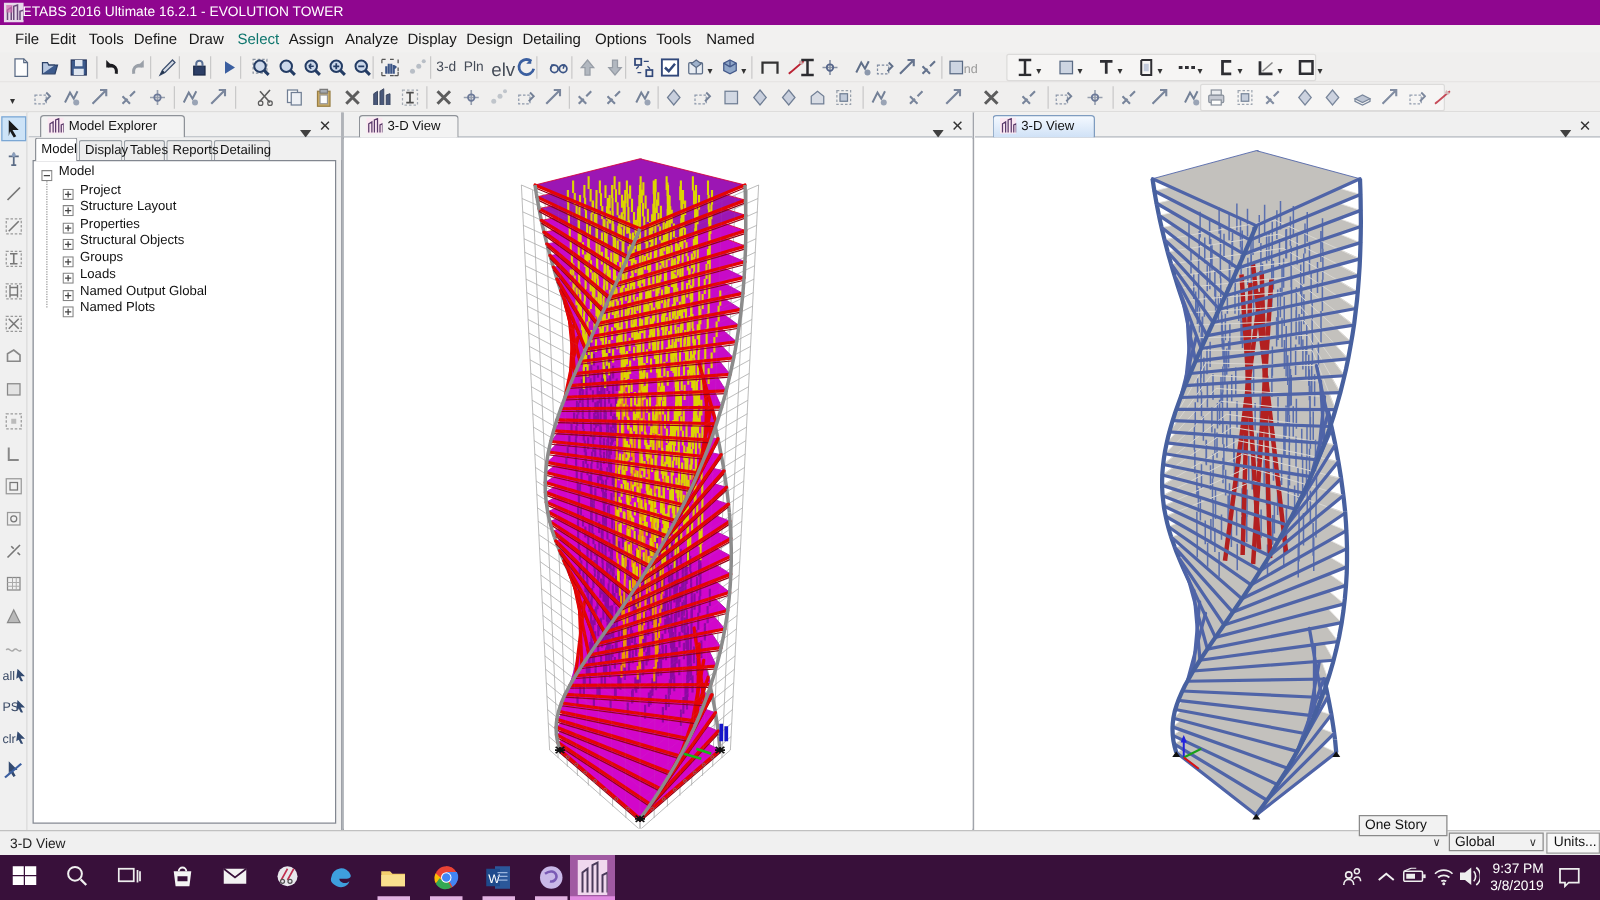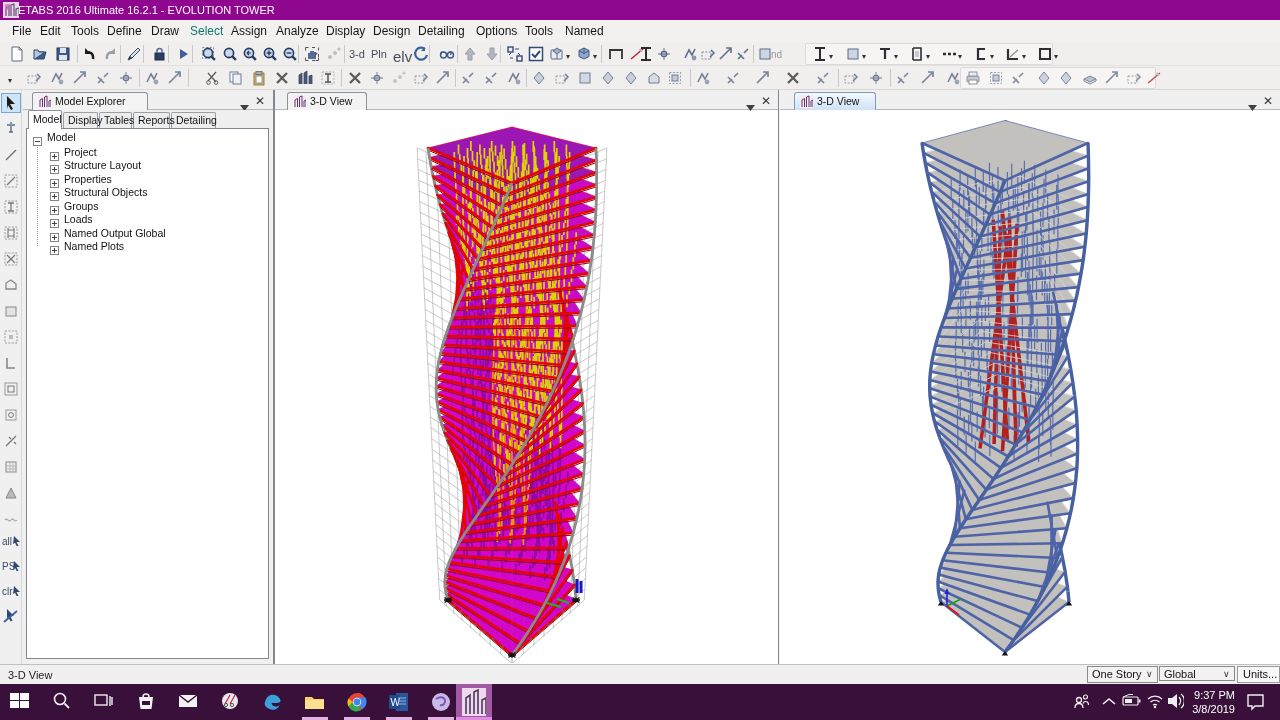--- a/index.html
+++ b/index.html
@@ -837,21 +837,21 @@
       </g>
       <g stroke-width="1.6" fill="none">
         <path d="M167 495V479" stroke="#2222dd"></path>
         <path d="M167 495l14 -7" stroke="#18a018"></path>
         <path d="M167 495l12 9" stroke="#dd1111"></path>
       </g>
       <path d="M167 477l-2.5 6h5Z" fill="#2222dd"></path>
     </svg></div>
 <div class="ab" style="left:0;top:664px;width:1280px;height:20px;background:#f0f0f0;border-top:1px solid #c0c0c0"></div>
 <div class="ab" style="left:8px;top:669px;font-size:11px;color:#222">3-D View</div>
-<div class="ab" style="left:1087px;top:666px;width:71px;height:17px;background:#f2f2f2;border:1px solid #8a8a8a;font-size:11px;color:#111;padding:1px 4px">One Story</div>
+<div class="ab" style="left:1087px;top:652px;width:71px;height:17px;background:#f2f2f2;border:1px solid #8a8a8a;font-size:11px;color:#111;padding:1px 4px">One Story</div>
 <div class="ab" style="left:1146px;top:669px;font-size:9px;color:#333">∨</div>
 <div class="ab" style="left:1159px;top:666px;width:76px;height:15px;background:#f2f2f2;border:1px solid #8a8a8a;font-size:11px;color:#111;padding:1px 4px">Global</div>
 <div class="ab" style="left:1223px;top:669px;font-size:9px;color:#333">∨</div>
 <div class="ab" style="left:1237px;top:666px;width:43px;height:17px;background:#f8f8f8;border:1px solid #9a9a9a;font-size:11px;color:#111;padding:1px 5px">Units...</div>
 <div class="ab" style="left:0;top:684px;width:1280px;height:36px;background:#38103a"></div>
 <div class="ab" style="left:10px;top:691px"><svg width="20" height="20" viewBox="0 0 20 20">
       <rect x="0" y="2" width="9" height="7" fill="#fff"></rect>
       <rect x="10" y="2" width="9" height="7" fill="#fff"></rect>
       <rect x="0" y="10" width="9" height="7" fill="#fff"></rect>
       <rect x="10" y="10" width="9" height="7" fill="#fff"></rect>

